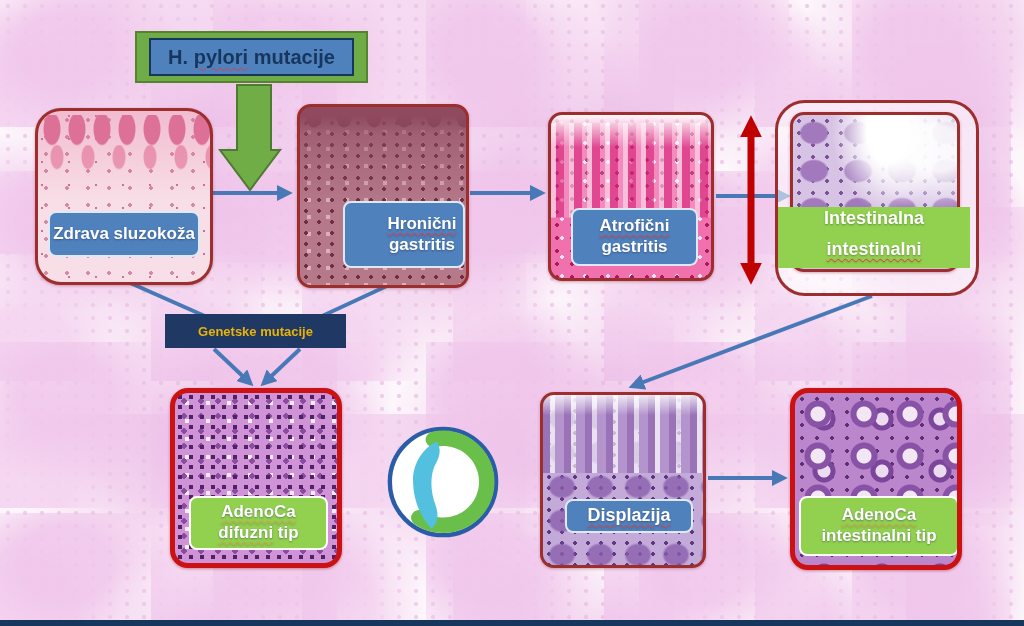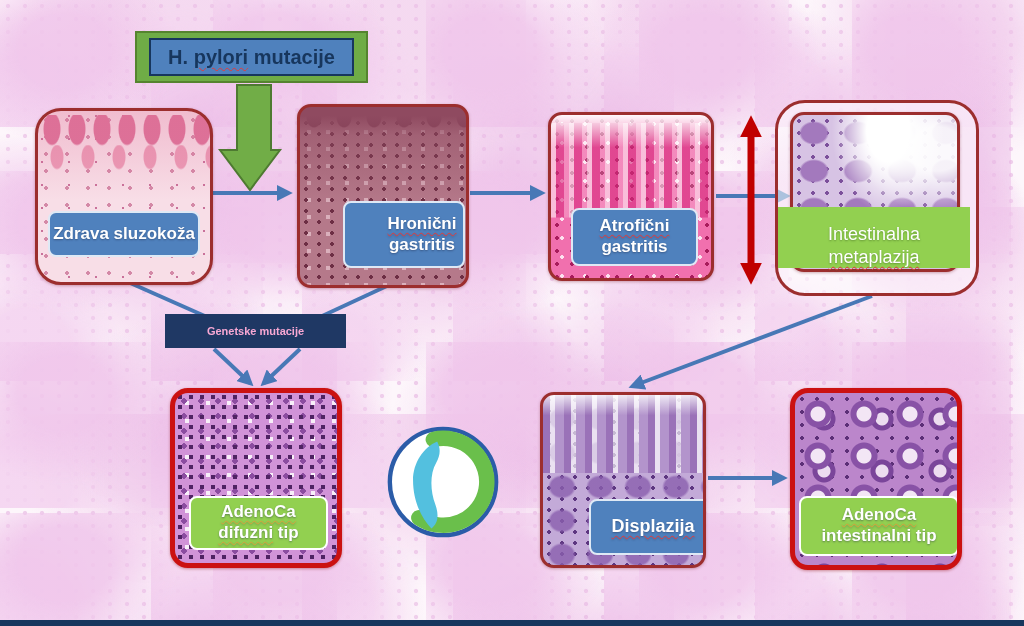--- a/index.html
+++ b/index.html
@@ -72,23 +72,23 @@
     radial-gradient(circle 2px at 7px 6px, #5c2f77 98%, rgba(92,47,119,0));
     background-size:46px 42px, 58px 52px, 15px 13px;background-repeat:repeat;}
 
   
   .blue-label,.green-label{position:absolute;box-sizing:border-box;display:flex;flex-direction:column;
     align-items:center;justify-content:center;color:#fff;font-weight:bold;text-align:center;
     text-shadow:0 1px 2px rgba(30,40,70,.45);line-height:1.22;}
   .blue-label{background:#4f81bd;border:2px solid #dfe9f5;border-radius:8px;font-size:17px;}
   .green-label{background:#92d050;border:2px solid #ffffff;border-radius:8px;font-size:17px;justify-content:center;}
   .band-green{position:absolute;background:#92d050;display:flex;flex-direction:column;align-items:center;
-    justify-content:flex-end;color:#fff;font-weight:normal;font-size:18px;line-height:1.25;
-    text-shadow:0 1px 2px rgba(40,70,20,.45);}
-  .navy-label{position:absolute;background:#1f3864;color:#f9a8d4;font-weight:bold;font-size:11px;
+    justify-content:flex-start;color:#fff;font-weight:bold;font-size:18px;line-height:1.25;
+    text-shadow:0 1px 2px rgba(40,70,20,.45);gap:8px;}
+  .navy-label{position:absolute;background:#1f3864;color:#eab308;font-weight:bold;font-size:13px;
     display:flex;align-items:center;justify-content:center;box-sizing:border-box;}
   .wr{text-decoration:underline;text-decoration-style:wavy;text-decoration-color:#e23b3b;
     text-decoration-thickness:1px;text-underline-offset:3px;}
   .wg{text-decoration:underline;text-decoration-style:wavy;text-decoration-color:#d8a23a;
     text-decoration-thickness:1px;text-underline-offset:3px;}
   .gap-r{margin-right:0.28em;}
 
   
   #hp-frame{left:135px;top:31px;width:233px;height:52px;background:#6fac46;border:2px solid #55842f;
     display:flex;align-items:center;justify-content:center;box-sizing:border-box;}
@@ -152,21 +152,21 @@
     <div class="blue-label" style="left:20px;width:127px;top:93px;height:58px;">
       <span class="wr">Atrofični</span>
       <span>gastritis</span>
     </div>
   </div>
 
   <div class="abs" id="meta-outer">
     <div class="hist dark-red-frame tex-metaplasia" style="left:12px;top:9px;width:170px;height:160px;border-radius:14px;"></div>
     <div class="band-green" style="left:0px;top:104px;width:192px;height:61px;">
       <span>Intestinalna</span>
-      <span class="wr">metaplazija</span>
+      <span class="wr">intestinalni</span>
     </div>
   </div>
 
   <div class="navy-label" style="left:165px;top:314px;width:181px;height:34px;">
     <span>Genetske mutacije</span>
   </div>
 
   <div class="hist bright-red-frame tex-adiffuse" style="left:170px;top:388px;width:172px;height:180px;">
     <div class="green-label" style="left:14px;width:139px;top:103px;height:54px;">
       <span class="wg">AdenoCa</span>
@@ -178,21 +178,21 @@
 
   <div class="abs" style="left:385px;top:424px;width:116px;height:116px;">
     <svg viewBox="0 0 120 120" width="116" height="116">
       <circle cx="60" cy="60" r="55" fill="#ffffff" stroke="#2b5ca8" stroke-width="4.5"></circle>
       <path d="M50,16 A45,45 0 1 1 35,97" fill="none" stroke="#6abf4b" stroke-width="16" stroke-linecap="round"></path>
       <path d="M54,18 C40,24 29,40 29,58 C29,80 38,98 48,108 C55,103 56,94 52,83 C47,70 46,52 53,40 C57,33 58,26 54,18 Z" fill="#53c0df"></path>
     </svg>
   </div>
 
   <div class="hist dark-red-frame tex-dysplasia" style="left:540px;top:392px;width:166px;height:176px;border-radius:14px;">
-    <div class="blue-label" style="left:22px;width:128px;top:104px;height:56px;font-size:18px;margin-left:24px;">
+    <div class="blue-label" style="left:22px;width:128px;top:104px;height:34px;font-size:18px;">
       <span class="wr">Displazija</span>
     </div>
   </div>
 
   <div class="hist bright-red-frame tex-aintestinal" style="left:790px;top:388px;width:172px;height:182px;">
     <div class="green-label" style="left:4px;width:160px;top:103px;height:60px;">
       <span class="wg">AdenoCa</span>
       <span>intestinalni tip</span>
     </div>
   </div>

